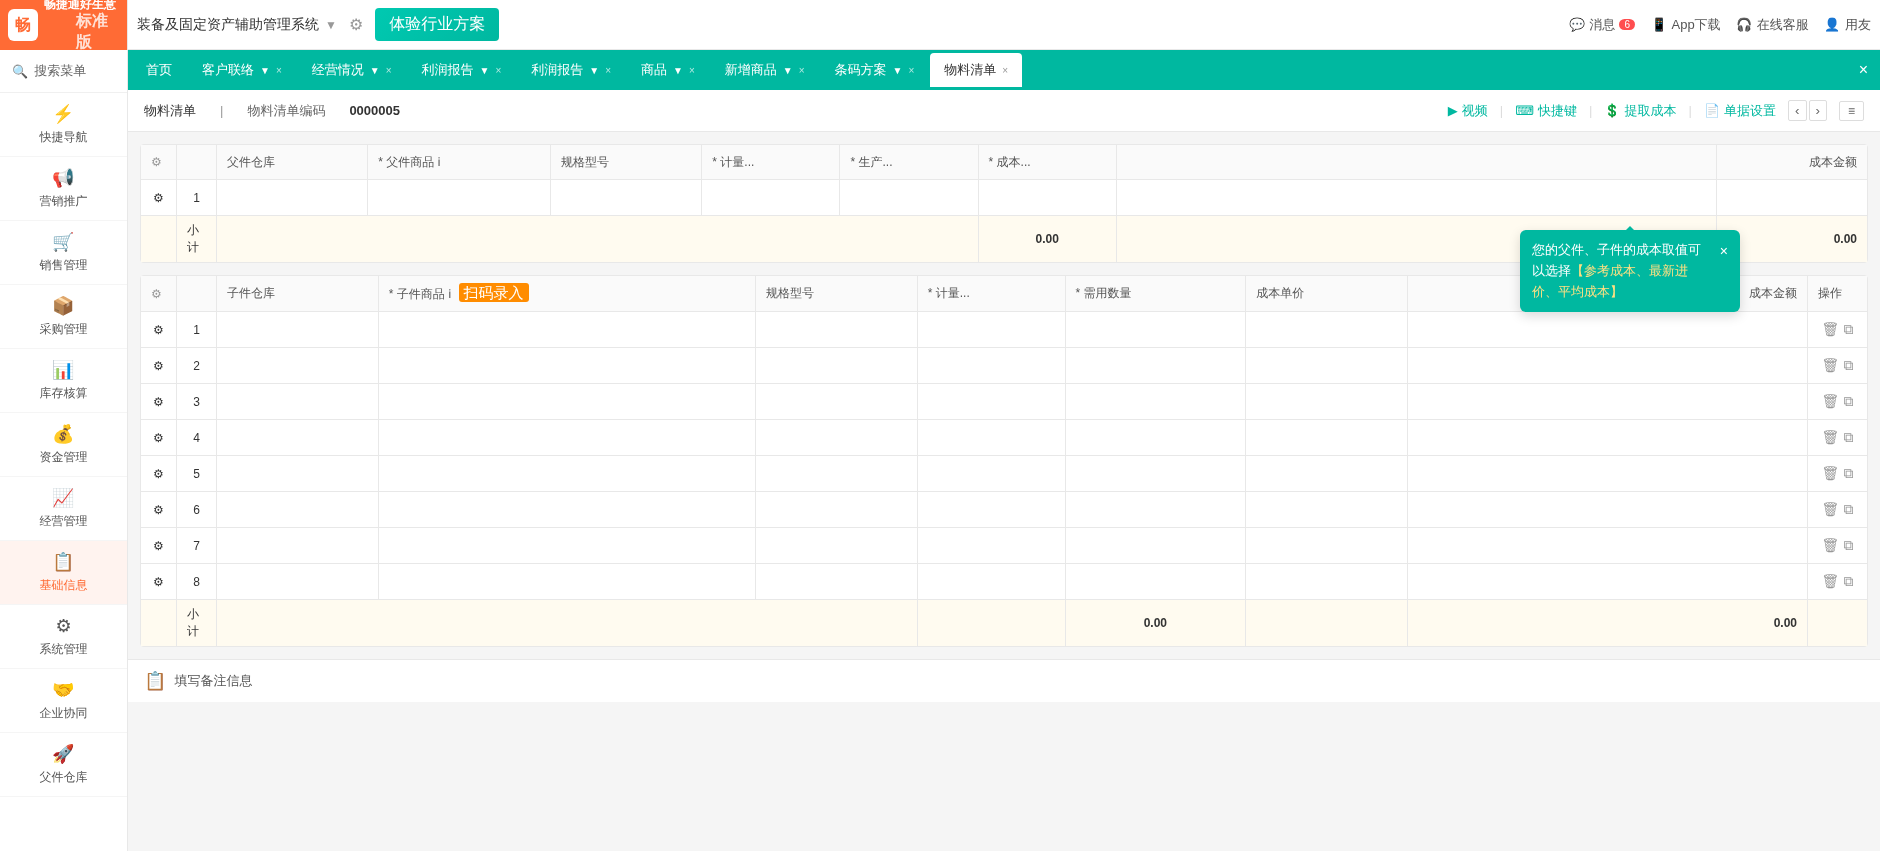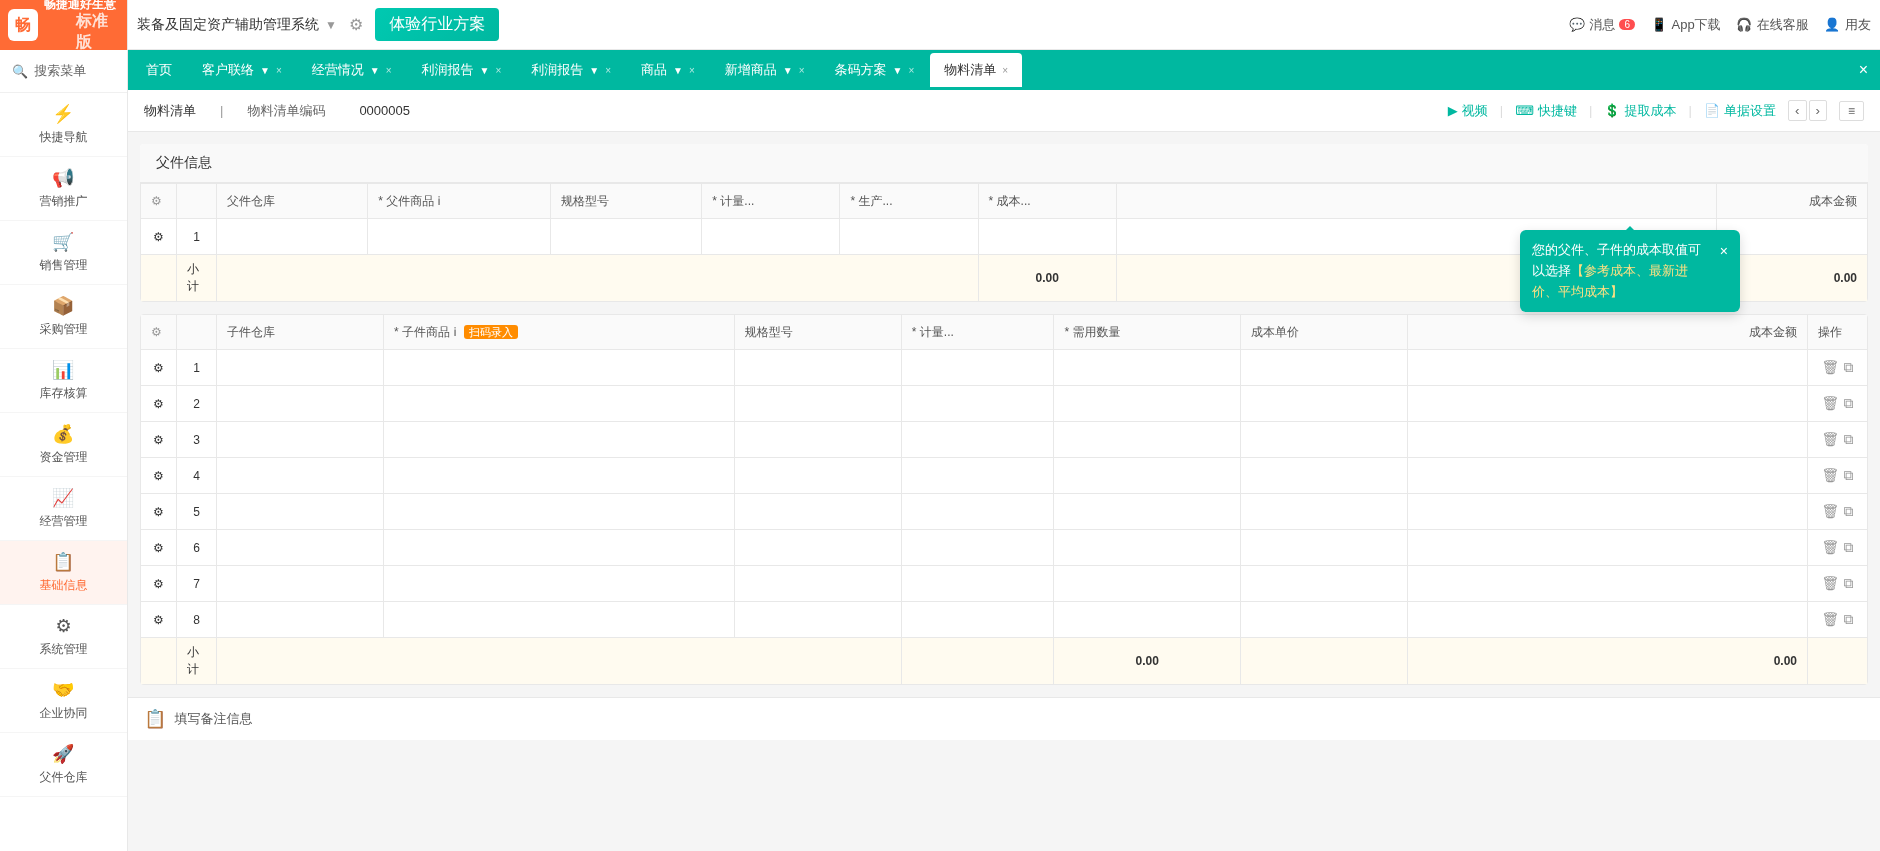--- a/index.html
+++ b/index.html
@@ -183,21 +183,21 @@
       background: #fff;
       padding: 10px 16px;
       display: flex;
       align-items: center;
       gap: 16px;
       border-bottom: 1px solid #e8e8e8;
     }
     .page-breadcrumb { font-size: 13px; color: #333; }
     .page-breadcrumb-sep { color: #999; margin: 0 8px; }
     .page-code-label { color: #666; font-size: 13px; }
-    .page-code-value { color: #333; font-size: 13px; font-weight: 400; margin-left: 18px; }
+    .page-code-value { color: #333; font-size: 13px; font-weight: 700; margin-left: 8px; }
 
     .page-actions {
       margin-left: auto;
       display: flex;
       align-items: center;
       gap: 12px;
       color: #555;
       font-size: 13px;
     }
     .page-action-item {
@@ -278,21 +278,21 @@
     .settings-icon {
       cursor: pointer;
       color: #999;
     }
 
     .scan-badge {
       background: #ff8c00;
       color: #fff;
       border-radius: 3px;
       padding: 1px 5px;
-      font-size: 11px;
+      font-size: 15px;
       margin-left: 4px;
     }
 
     
     .tooltip-popup {
       position: absolute;
       top: 140px;
       right: 140px;
       background: #00b8a0;
       color: #fff;
@@ -519,21 +519,20 @@
         <button class="list-view-btn">≡</button>
       </div>
     </div>
 
     <div class="tooltip-popup">
       <span class="tooltip-close">×</span>
       您的父件、子件的成本取值可以选择<span class="tooltip-highlight">【参考成本、最新进价、平均成本】</span>
     </div>
 
     <div class="section">
-      <div class="section-title">父件信息</div>
       <table class="data-table">
         <thead>
           <tr>
             <th class="th-settings col-settings">
               <span class="settings-icon">⚙</span>
             </th>
             <th></th>
             <th>父件仓库</th>
             <th>* 父件商品 ℹ</th>
             <th>规格型号</th>

